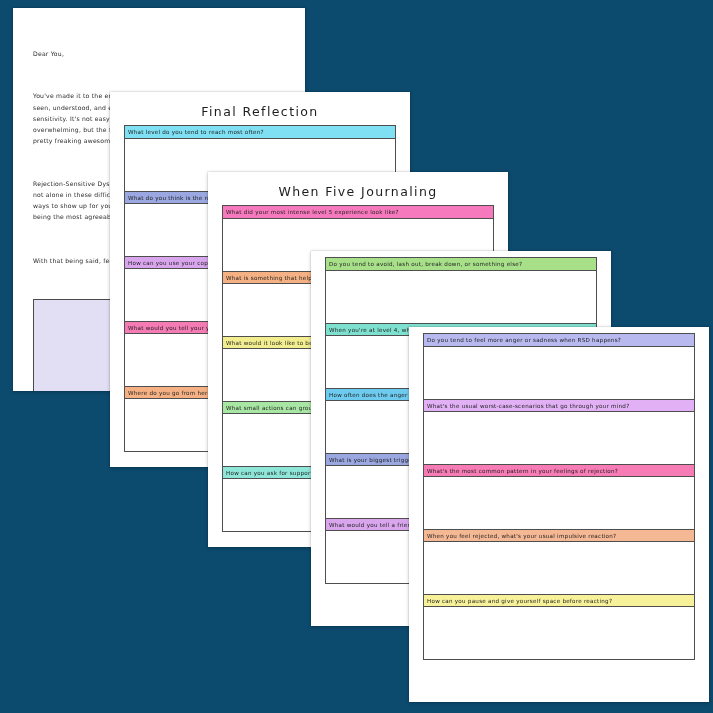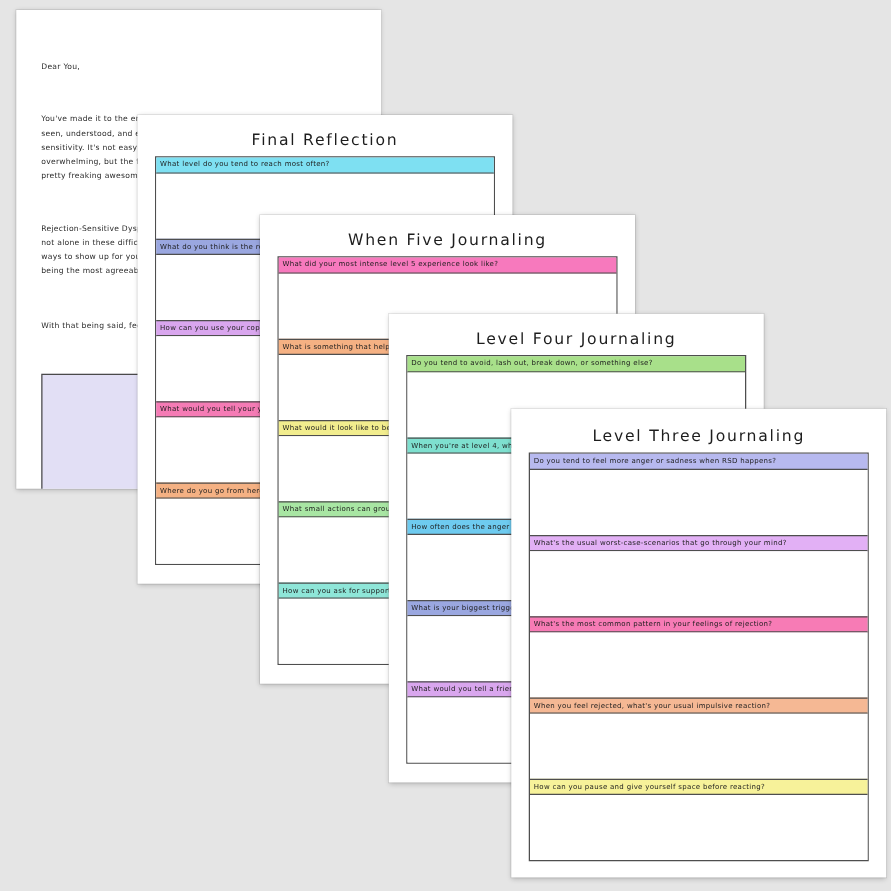--- a/index.html
+++ b/index.html
@@ -13,21 +13,21 @@
     position: relative;
     overflow: hidden;
     font-family: "DejaVu Sans", sans-serif;
   }
 
   .stage {
     position: absolute;
     inset: 0;
     width: 713px;
     height: 713px;
-    background: #e5e5e5;
+    background: #0c4a6e;
   }
 
   
   .sheet {
     position: absolute;
     background: #ffffff;
     box-shadow: 0 1px 4px rgba(0,0,0,0.22), 0 0 0 0.6px rgba(0,0,0,0.10);
     box-sizing: border-box;
     overflow: hidden;
   }
@@ -169,37 +169,35 @@
       <div class="q-space"></div>
       <div class="q-bar" style="background: rgb(168, 230, 163);">What small actions can ground you in the moment?</div>
       <div class="q-space"></div>
       <div class="q-bar" style="background: rgb(142, 230, 216);">How can you ask for support when you need it?</div>
       <div class="q-space"></div>
     </div>
 
   </div>
 
   <div class="sheet ws p-four">
-    <div class="ws-title">Level Four Journaling</div>
     <div class="ws-frame">
       <div class="q-bar" style="background: rgb(168, 224, 138);">Do you tend to avoid, lash out, break down, or something else?</div>
       <div class="q-space"></div>
       <div class="q-bar" style="background: rgb(126, 224, 207);">When you're at level 4, what does your body feel like?</div>
       <div class="q-space"></div>
       <div class="q-bar" style="background: rgb(110, 203, 240);">How often does the anger or shutdown show up?</div>
       <div class="q-space"></div>
       <div class="q-bar" style="background: rgb(154, 167, 224);">What is your biggest trigger at this level?</div>
       <div class="q-space"></div>
       <div class="q-bar" style="background: rgb(217, 166, 238);">What would you tell a friend who felt this way?</div>
       <div class="q-space"></div>
     </div>
   </div>
 
   <div class="sheet ws p-three">
-    <div class="ws-title">Level Three Journaling</div>
     <div class="ws-frame">
       <div class="q-bar" style="background: rgb(183, 185, 239);">Do you tend to feel more anger or sadness when RSD happens?</div>
       <div class="q-space"></div>
       <div class="q-bar" style="background: rgb(226, 176, 245);">What's the usual worst-case-scenarios that go through your mind?</div>
       <div class="q-space"></div>
       <div class="q-bar" style="background: rgb(247, 123, 181);">What's the most common pattern in your feelings of rejection?</div>
       <div class="q-space"></div>
       <div class="q-bar" style="background: rgb(245, 184, 148);">When you feel rejected, what's your usual impulsive reaction?</div>
       <div class="q-space"></div>
       <div class="q-bar" style="background: rgb(247, 242, 154);">How can you pause and give yourself space before reacting?</div>

